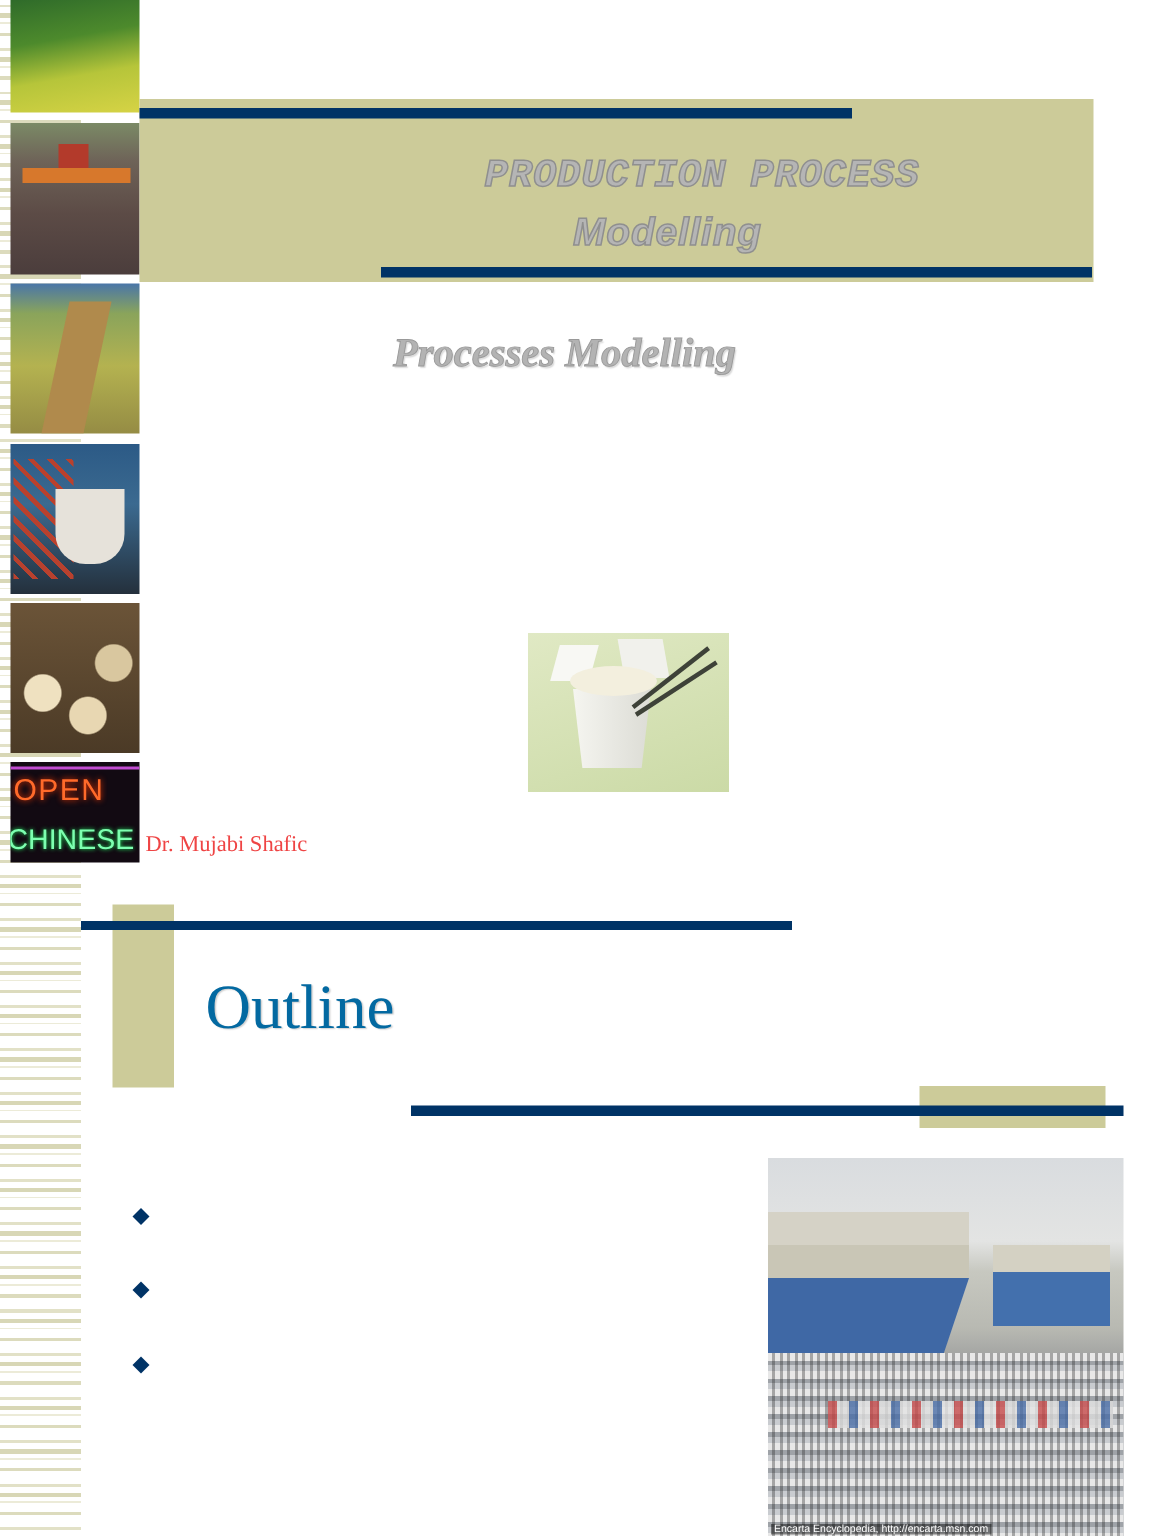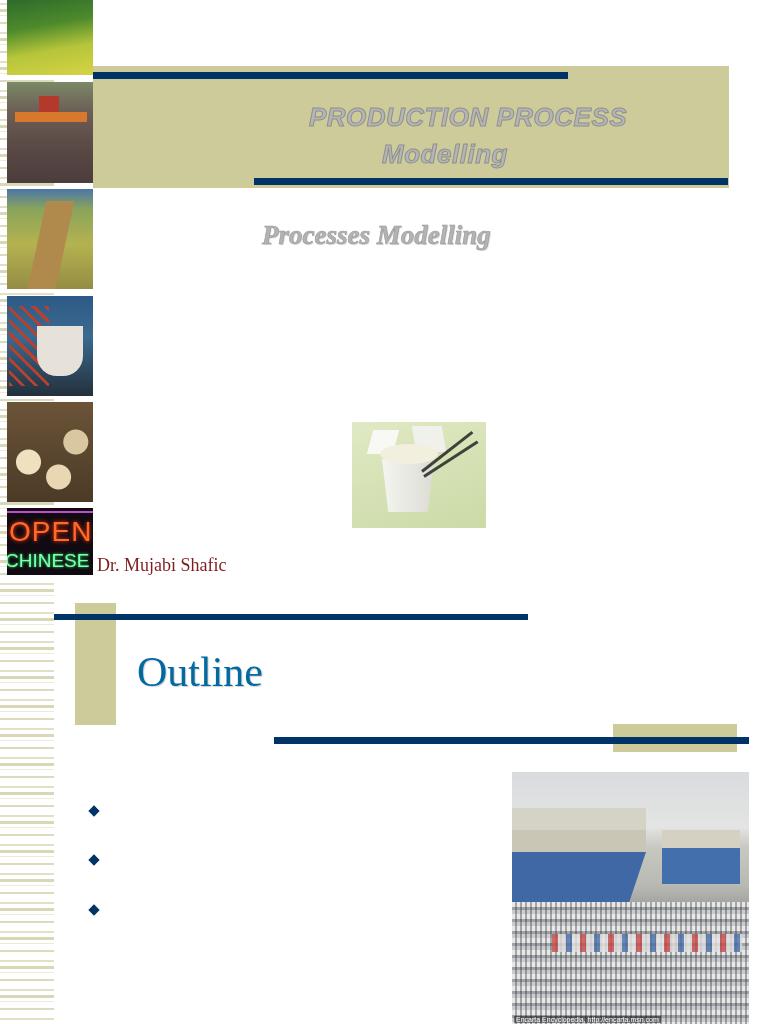--- a/index.html
+++ b/index.html
@@ -24,50 +24,50 @@
     .photo.p2 { top: 82px; height: 101px; background: linear-gradient(180deg, #7b8a66 0%, #6e6358 25%, #5c4b46 60%, #4b3d3c 100%); }
     .photo.p2::before { content:""; position:absolute; left:8px; top:30px; width:72px; height:10px; background:#d7782c; }
     .photo.p2::after { content:""; position:absolute; left:32px; top:14px; width:20px; height:16px; background:#b33a2b; }
     .photo.p3 { top: 189px; height: 100px; background: linear-gradient(180deg, #4a76a8 0%, #8aa45b 20%, #b4b250 55%, #958c44 100%); }
     .photo.p3::before { content:""; position:absolute; left:30px; top:12px; width:28px; height:88px; background:#b08a4c; transform: skewX(-12deg); }
     .photo.p4 { top: 296px; height: 100px; background: linear-gradient(180deg, #2c5a86 0%, #3b6a90 40%, #24303c 100%); }
     .photo.p4::before { content:""; position:absolute; left:2px; top:10px; width:40px; height:80px; background: repeating-linear-gradient(45deg, #b8412e 0 3px, transparent 3px 9px); }
     .photo.p4::after { content:""; position:absolute; left:30px; top:30px; width:46px; height:50px; background:#e6e2da; border-radius: 0 0 20px 20px; }
     .photo.p5 { top: 402px; height: 100px; background: radial-gradient(circle at 25% 60%, #efe1c0 0 12px, transparent 13px), radial-gradient(circle at 60% 75%, #e8d7b2 0 12px, transparent 13px), radial-gradient(circle at 80% 40%, #d9c79f 0 12px, transparent 13px), linear-gradient(180deg, #6b5438, #4b3a26); }
     .photo.p6 { top: 508px; height: 67px; background: #120a12; }
-    .neon1 { position:absolute; left:2px; top:8px; font-family: "Liberation Sans", sans-serif; font-size: 28px; color:#ff6a2a; letter-spacing:1px; text-shadow: 0 0 4px #ff3a00; }
+    .neon1 { position:absolute; left:2px; top:8px; font-family: "Liberation Sans", sans-serif; font-size: 20px; color:#ff6a2a; letter-spacing:1px; text-shadow: 0 0 4px #ff3a00; }
     .neon2 { position:absolute; left:-2px; top:42px; font-family: "Liberation Sans", sans-serif; font-size: 19px; color:#7dffb0; letter-spacing:0px; text-shadow: 0 0 3px #22ff66; white-space:nowrap; }
     .photo.p6::before { content:""; position:absolute; left:0; top:3px; width:86px; height:2px; background:#c04bd0; }
 
     .title-band { left: 93px; top: 66px; width: 636px; height: 122px; background: #cccb99; }
     .navy { background: #003366; }
     .bar1 { left: 93px; top: 72px; width: 475px; height: 7px; }
     .bar2 { left: 254px; top: 178px; width: 474px; height: 7px; }
     .title-line {
       left: 93px; width: 636px; text-align: center;
       font-family: "Liberation Sans", sans-serif; font-weight: bold; font-style: italic;
       font-size: 26px; color: #b5b5b5;
       -webkit-text-stroke: 1px #8f8f8f;
       letter-spacing: 0.5px;
     }
-    .t1 { top: 102px; padding-left: 114px; box-sizing: border-box; }
+    .t1 { top: 102px; padding-left: 114px; box-sizing: border-box; font-family: Liberation Mono, monospace; }
     .t2 { top: 139px; padding-left: 68px; box-sizing: border-box; }
     .subtitle {
       left: 262px; top: 220px; font-family: "Liberation Serif", serif; font-weight: bold; font-style: italic;
       font-size: 27px; color: #b3b3b3; -webkit-text-stroke: 0.6px #999; text-shadow: 1px 1px 1px #d9d9d9;
     }
     .food { left: 352px; top: 422px; width: 134px; height: 106px; background: linear-gradient(160deg, #e0e9c4 0%, #cbdaa6 100%); overflow:hidden; }
     .box { position:absolute; left:30px; top:28px; width:52px; height:62px; background: linear-gradient(90deg, #f5f5f0, #dcdcd5); clip-path: polygon(0 15%, 100% 15%, 88% 100%, 12% 100%); }
     .rice { position:absolute; left:28px; top:22px; width:58px; height:20px; background:#f3efde; border-radius: 50%; }
     .flap1 { position:absolute; left:18px; top:8px; width:26px; height:24px; background:#f8f8f4; transform: skewX(-15deg); }
     .flap2 { position:absolute; left:62px; top:4px; width:30px; height:26px; background:#f1f1ec; transform: skewX(10deg); }
     .stick { position:absolute; width:64px; height:3px; background:#3e4238; transform-origin: left center; }
     .stick.s1 { left:70px; top:48px; transform: rotate(-38deg); }
     .stick.s2 { left:72px; top:53px; transform: rotate(-33deg); }
-    .author { left: 97px; top: 555px; font-family: "Liberation Serif", serif; font-size: 18px; color: #7f1d1d; }
+    .author { left: 97px; top: 555px; font-family: "Liberation Serif", serif; font-size: 15px; color: #ef4444; }
 
     .outline-block { left: 75px; top: 603px; width: 41px; height: 122px; background: #cccb99; }
     .bar3 { left: 54px; top: 614px; width: 474px; height: 6px; }
     .outline-title { left: 137px; top: 648px; font-family: "Liberation Serif", serif; font-size: 42px; color: #0369a1; text-shadow: 1px 1px 1px #cfcfcf; }
     .khaki-small { left: 613px; top: 724px; width: 124px; height: 28px; background: #cccb99; }
     .bar4 { left: 274px; top: 737px; width: 475px; height: 7px; }
     .bullet { left: 88px; width: 12px; height: 12px; }
     .bullet::before { content:""; position:absolute; left:2px; top:2px; width:8px; height:8px; background:#003366; transform: rotate(45deg); }
     .port { left: 512px; top: 772px; width: 237px; height: 252px; overflow: hidden; background: linear-gradient(180deg, #d9dcdf 0%, #e3e4e3 22%, #c7c8c0 30%, #b8b9b2 45%, #8d8f93 60%, #a5a8ab 100%); }
     .ship1 { position:absolute; left:0; top:36px; width:134px; height:22px; background:#d5d2c6; }

